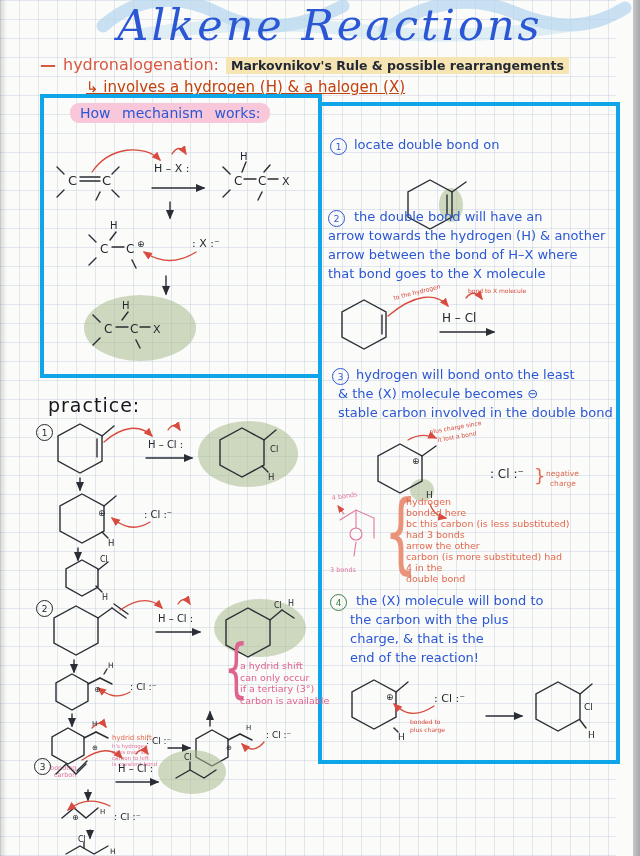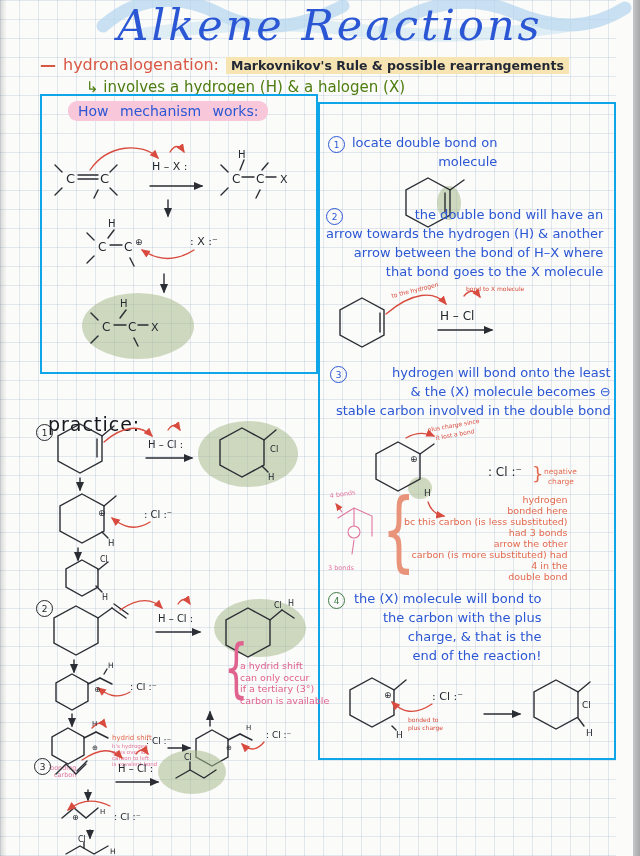--- a/index.html
+++ b/index.html
@@ -14,32 +14,32 @@
   .right-margin{left:616px;top:0;width:17px;height:856px;background:#fbfbf9;}
   .page-edge{left:633px;top:0;width:7px;height:856px;background:linear-gradient(to right,#c6c7c9,#a6a7a9);}
   .left-edge{left:0;top:0;width:7px;height:856px;background:linear-gradient(to right,rgba(90,90,95,.22),rgba(0,0,0,0));}
 
   .title{left:100px;top:0px;width:460px;text-align:center;font-family:"DejaVu Serif",serif;
          font-style:italic;font-weight:500;font-size:43px;color:#2b57d4;letter-spacing:3px;}
   .hline2{left:40px;top:55px;display:flex;align-items:baseline;gap:7px;white-space:nowrap;}
   .dash{color:#d85743;font-size:16px;font-weight:bold;}
   .topic{color:#d85743;font-size:16px;}
   .topic-note{background:#f6e4b3;color:#222835;font-size:12.5px;padding:1px 5px;font-weight:bold;}
-  .hline3{left:86px;top:78px;color:#4d7c0f;font-size:15px;white-space:nowrap;}
-
-  .bluebox{border:2px solid #0ea5e9;background:transparent;text-align:right;}
+  .hline3{left:86px;top:78px;color:#c2410c;font-size:15px;white-space:nowrap;text-decoration:underline;}
+
+  .bluebox{border:4px solid #0ea5e9;background:transparent;}
   .pinkhl{background:#f8c7d9;color:#2b57d4;border-radius:9px;padding:2px 10px;font-size:14px;white-space:nowrap;word-spacing:7px;}
 
   .cnum{width:15px;height:15px;border:1.3px solid currentColor;border-radius:50%;
         font-size:9px;display:flex;align-items:center;justify-content:center;color:#2b57d4;}
   .cnum.black{color:#24262b;}
   .cnum.green{color:#3f7d46;}
   .steptxt{color:#2b57d4;font-size:13px;line-height:19px;white-space:nowrap;}
   .steptxt .ind{padding-left:26px;}
-  .practice-h{left:48px;top:394px;font-size:19px;color:#15171c;letter-spacing:1px;margin-top:19px;}
+  .practice-h{left:48px;top:394px;font-size:19px;color:#15171c;letter-spacing:1px;}
 
   .orange-note{color:#e2694f;font-size:9.5px;line-height:11px;white-space:nowrap;}
   .pink-note{color:#e0628e;font-size:9.5px;line-height:11.5px;white-space:nowrap;margin-top:20px;}
   .brace{color:#e8937a;font-weight:400;transform:scaleX(.6);transform-origin:left center;line-height:1;}
   .brace.pink{color:#e0628e;}
 
   svg{overflow:visible;}
   svg text{font-family:"DejaVu Sans",sans-serif;fill:#23272e;}
   .st line,.st path,.st use{stroke:#2a2d33;stroke-width:1.4;fill:none;stroke-linecap:round;}
   .red-a{stroke:#d84b3e;stroke-width:1.3;fill:none;stroke-linecap:round;}
@@ -147,21 +147,20 @@
       <text x="101" y="201" font-size="11">X</text>
     </g>
   </svg>
 </div>
 
 <div class="abs bluebox" style="left:318px;top:102px;width:294px;height:654px;">
 
   <div class="abs cnum" style="left:8px;top:32px;">1</div>
   <div class="abs steptxt" style="left:32px;top:29px;">
     <div>locate double bond on</div>
-    <div>molecule</div>
   </div>
   <svg class="abs" style="left:72px;top:66px;" width="110" height="66" viewBox="0 0 110 66">
     <ellipse class="blob" cx="57" cy="33" rx="12" ry="17"></ellipse>
     <g class="st">
       <use href="#hexp" x="14" y="8"></use>
       <line x1="53" y1="23" x2="53" y2="42"></line>
       <line x1="58" y1="20" x2="72" y2="10"></line>
     </g>
   </svg>
 

